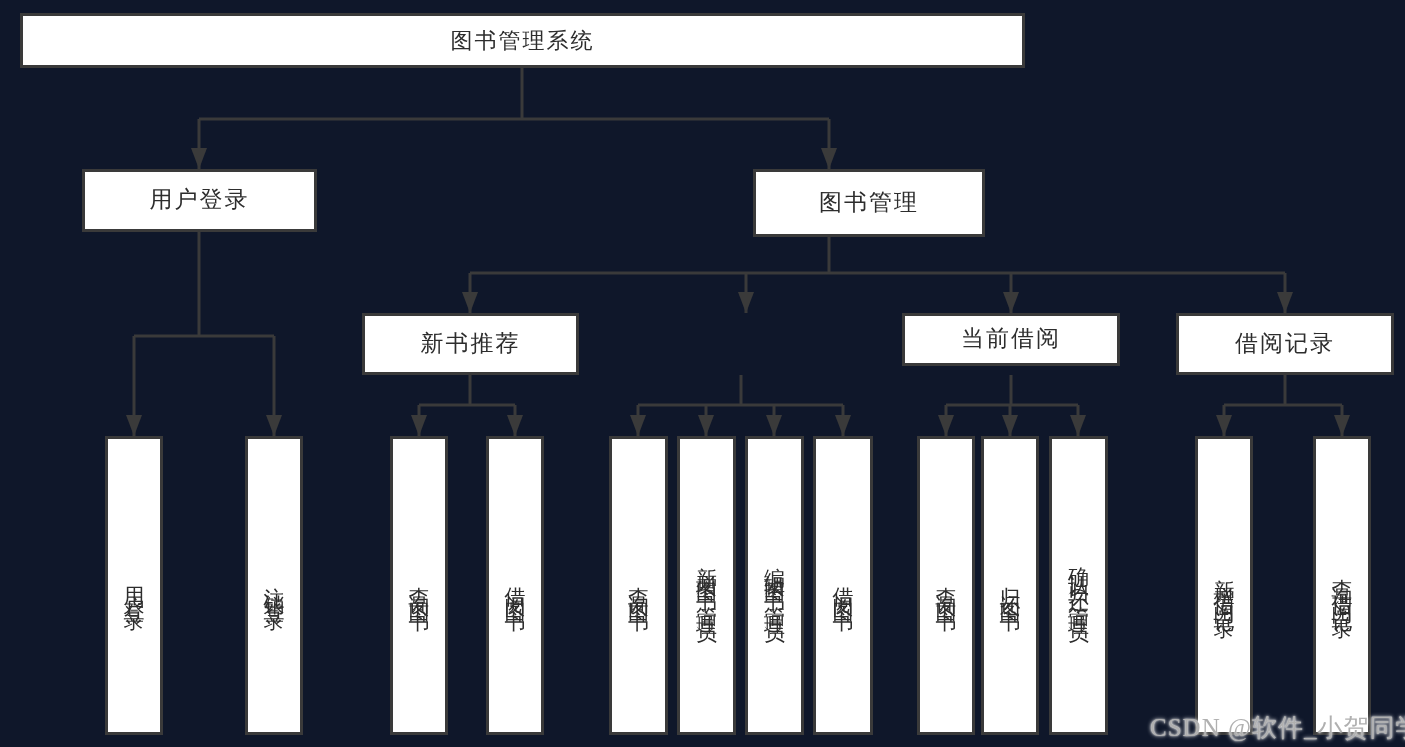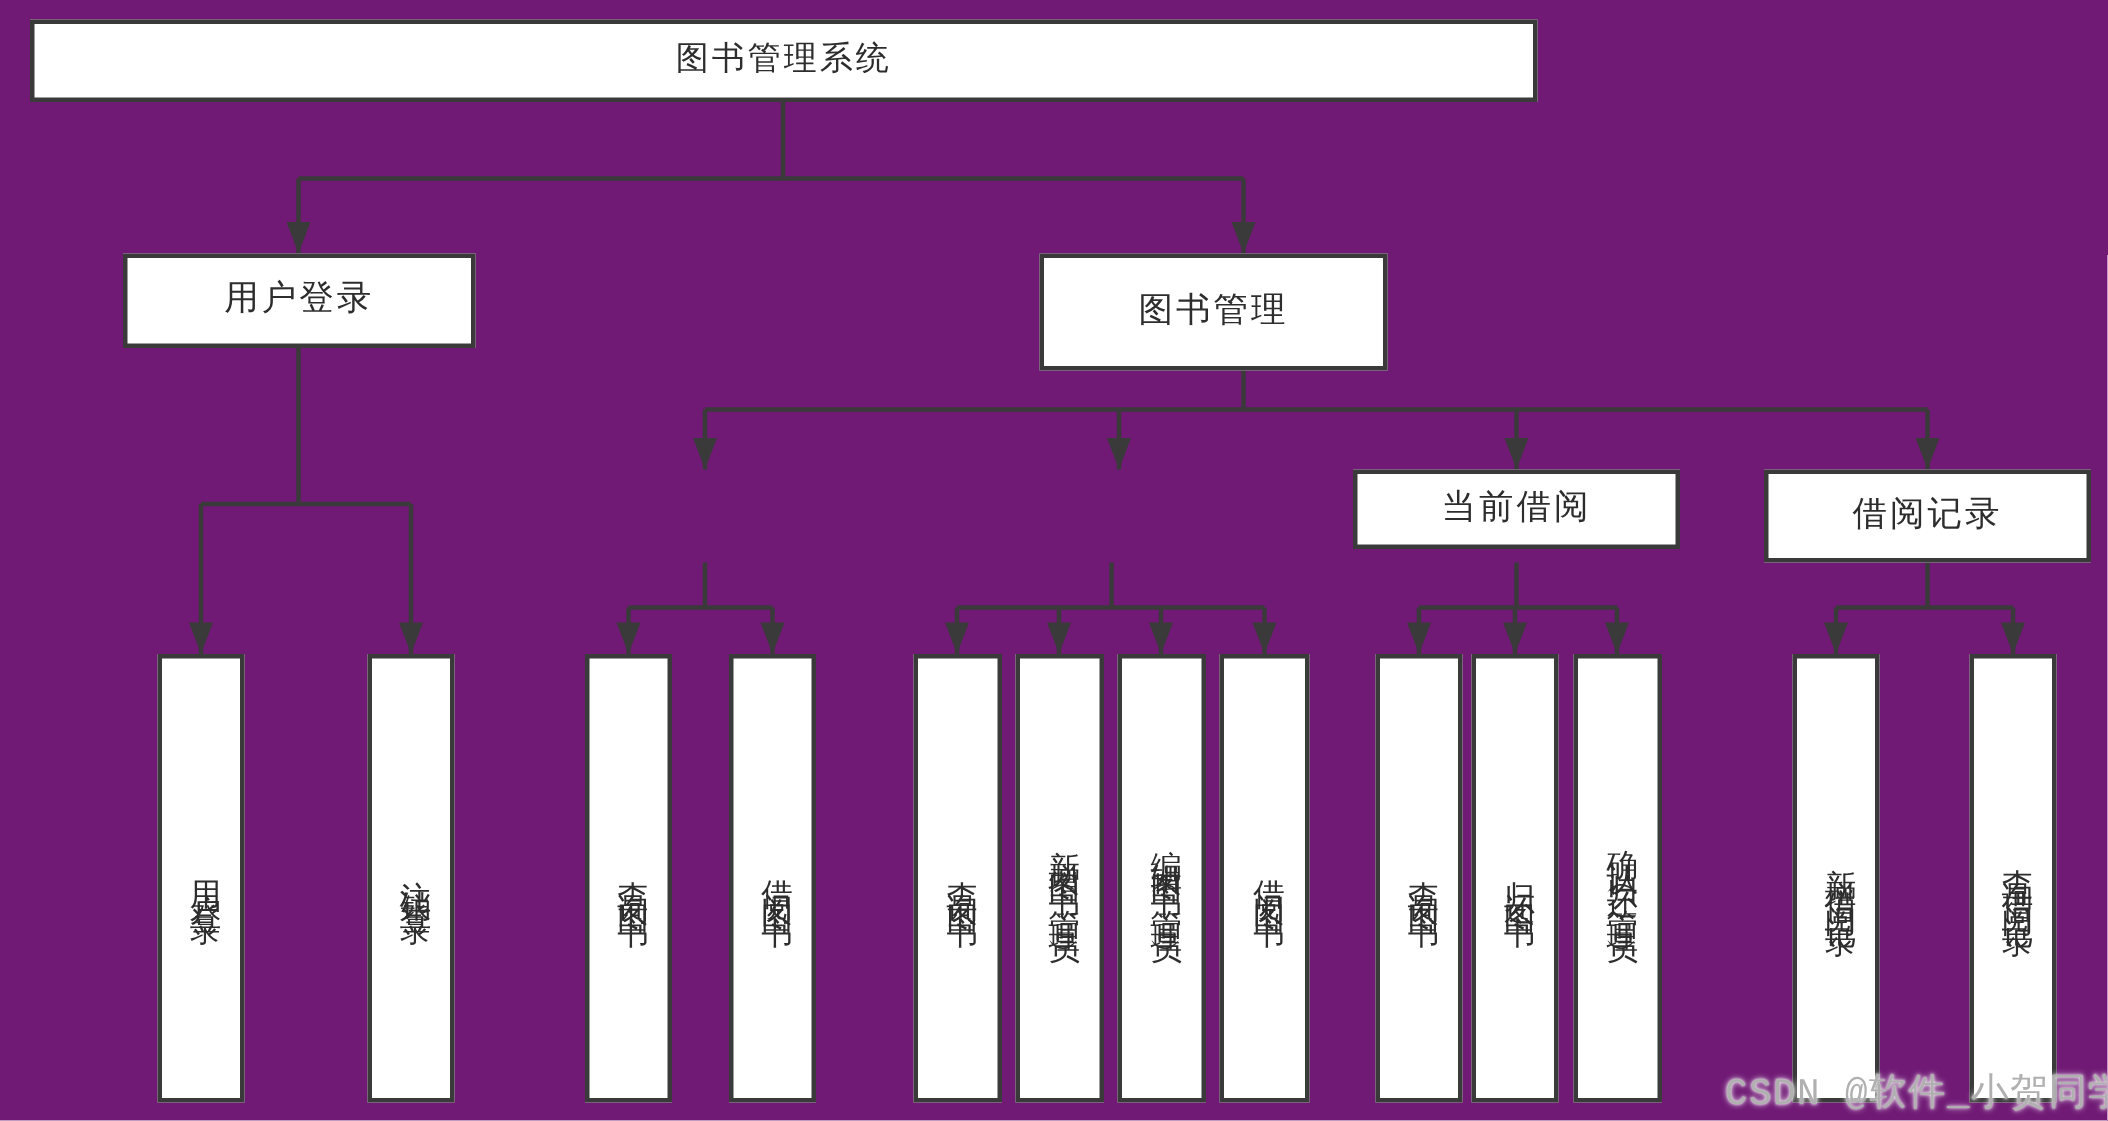--- a/index.html
+++ b/index.html
@@ -1,18 +1,18 @@
 <!DOCTYPE html>
 <html><head>
 <meta charset="utf-8">
 <style>
   html,body { margin:0; padding:0; background:#ffffff; }
   .canvas {
-    position:relative; width:1405px; height:747px; background:#701a75;
-    font-family:Liberation Mono, monospace;
+    position:relative; width:1405px; height:747px; background:#0f172a;
+    font-family:Liberation Serif, serif;
     overflow:hidden;
   }
   .wires { position:absolute; left:0; top:0; z-index:1; }
   .box {
     position:absolute; box-sizing:border-box; background:#ffffff;
     border:3px solid #3a3a3a; color:#2d2d2d; z-index:2;
     display:flex; align-items:center; justify-content:center;
     text-align:center; line-height:1.15;
   }
   .hbox { font-size:23px; letter-spacing:2px; }
@@ -64,22 +64,23 @@
         <use href="#ah" x="1010" y="436"></use>
       <use href="#ah" x="1078" y="436"></use>
         <use href="#ah" x="1224" y="436"></use>
       <use href="#ah" x="1342" y="436"></use>
     </g>
   </svg>
 
   <div class="box hbox rootbox" style="left:20px;top:13px;width:1005px;height:55px">图书管理系统</div>
 
   <div class="box hbox" style="left:82px;top:169px;width:235px;height:63px">用户登录</div>
-  <div class="box hbox" style="left:693px;top:169px;width:232px;height:78px">图书管理</div>
+  <div class="box hbox" style="left:753px;top:169px;width:232px;height:68px">图书管理</div>
 
+  <div class="box hbox" style="left:362px;top:313px;width:217px;height:62px">新书推荐</div>
   <div class="box hbox" style="left:902px;top:313px;width:218px;height:53px">当前借阅</div>
   <div class="box hbox" style="left:1176px;top:313px;width:218px;height:62px">借阅记录</div>
 
   <div class="box vbox" style="left:105px;top:436px;width:58px;height:299px">用户登录</div>
   <div class="box vbox" style="left:245px;top:436px;width:58px;height:299px">注销登录</div>
 
   <div class="box vbox" style="left:390px;top:436px;width:58px;height:299px">查询图书</div>
   <div class="box vbox" style="left:486px;top:436px;width:58px;height:299px">借阅图书</div>
 
   <div class="box vbox" style="left:609px;top:436px;width:59px;height:299px">查询图书</div>

